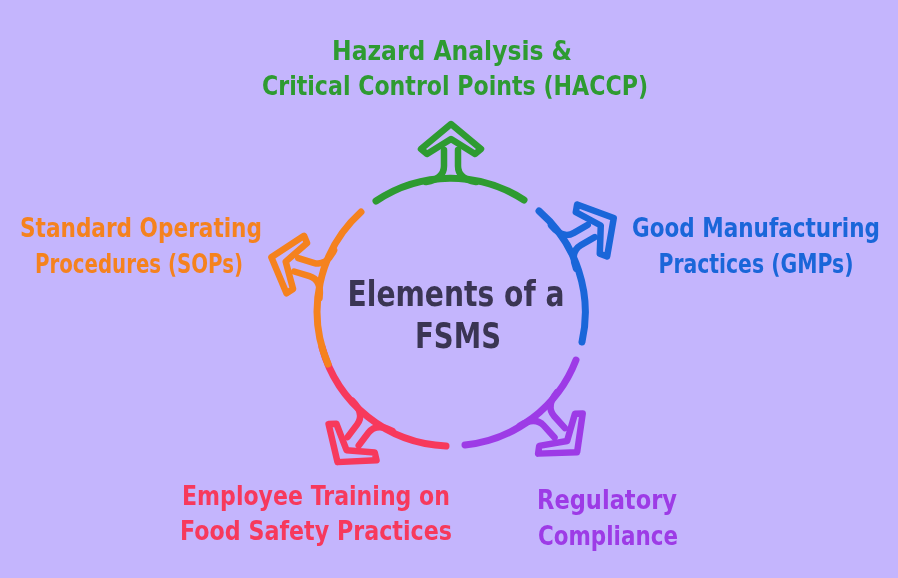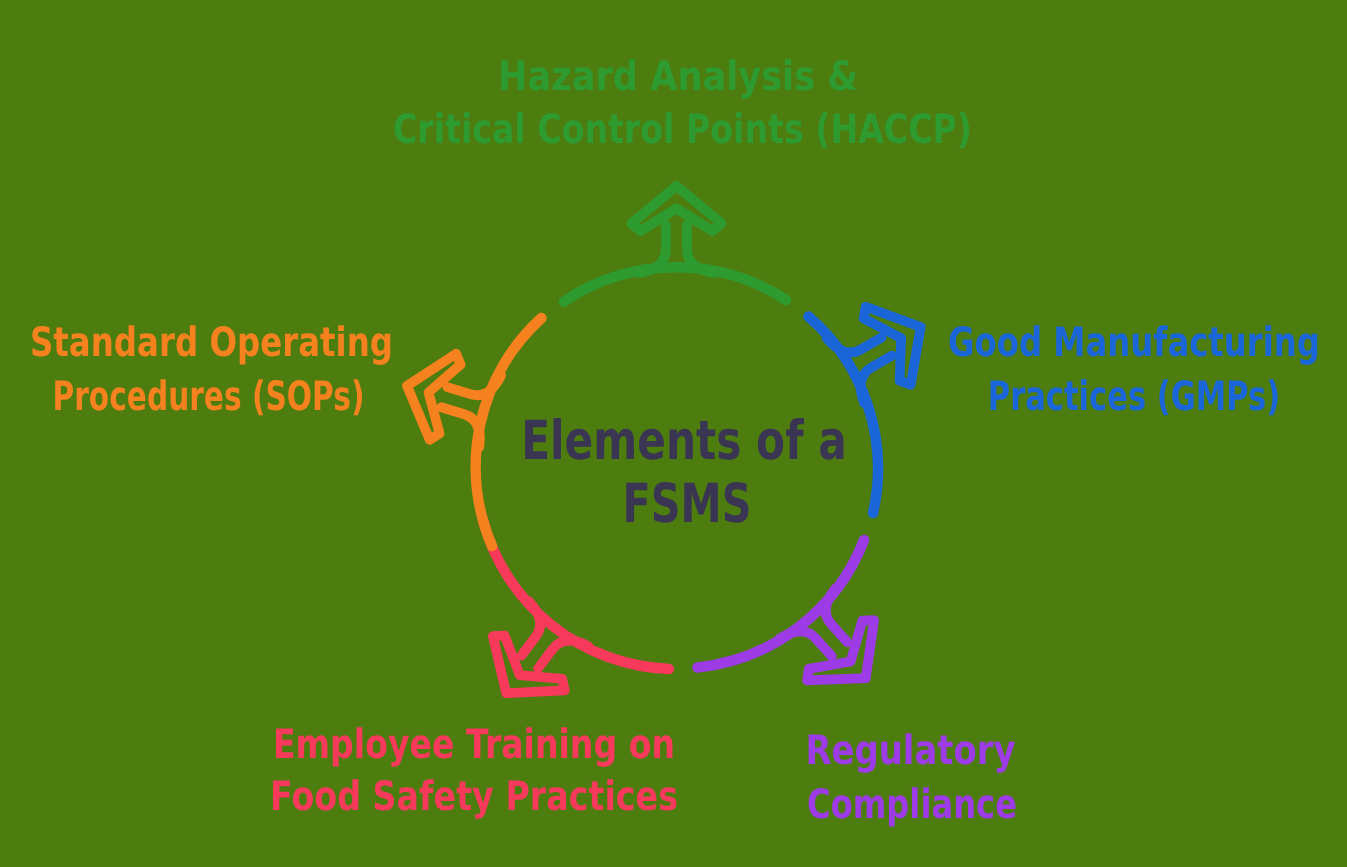--- a/index.html
+++ b/index.html
@@ -1,20 +1,20 @@
 <!DOCTYPE html>
 <html><head>
 <meta charset="utf-8">
 <title>FSMS Diagram</title>
 <style>
   html,body{margin:0;padding:0;}
   .stage{
     position:relative;
     width:898px;height:578px;
-    background:#4d7c0f;
+    background:#c4b5fd;
     overflow:hidden;
     font-family:"DejaVu Sans", sans-serif;
   }
   svg{position:absolute;left:0;top:0;}
   .arc{fill:none;stroke-width:7;stroke-linecap:round;}
   .arrow path{fill:none;stroke-width:6.5;stroke-linecap:round;stroke-linejoin:round;}
   text.label{
     font-size:27px;
     font-weight:bold;
   }

